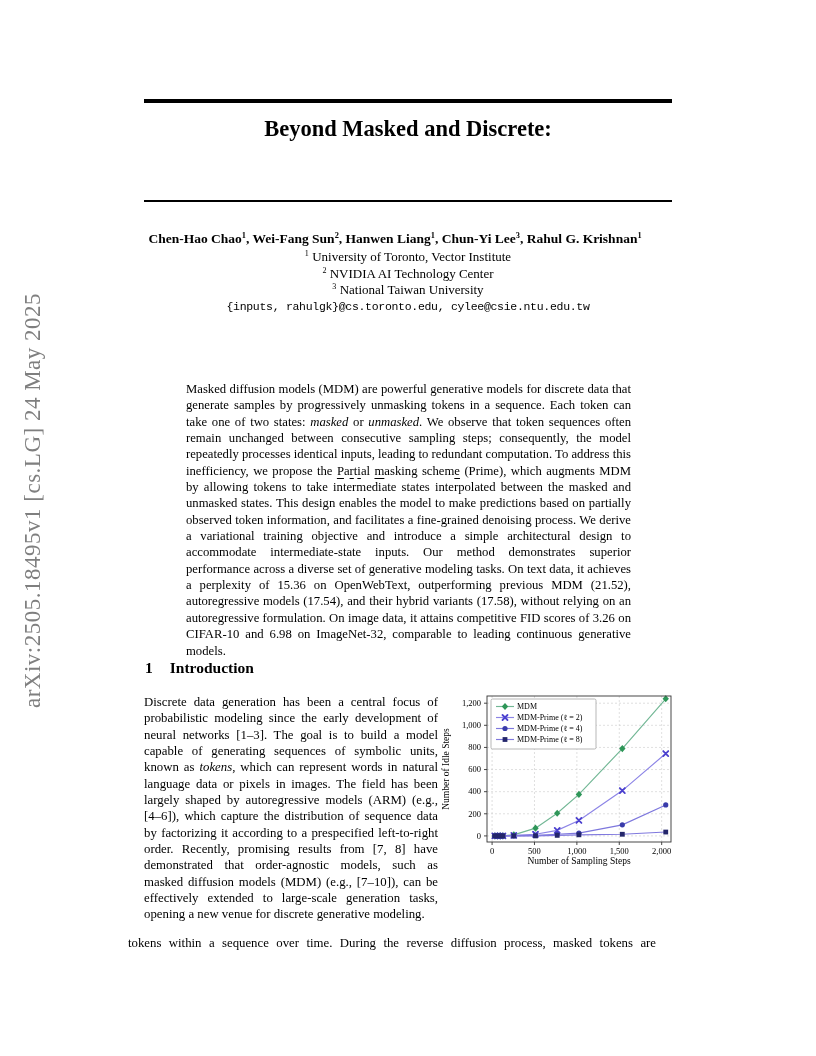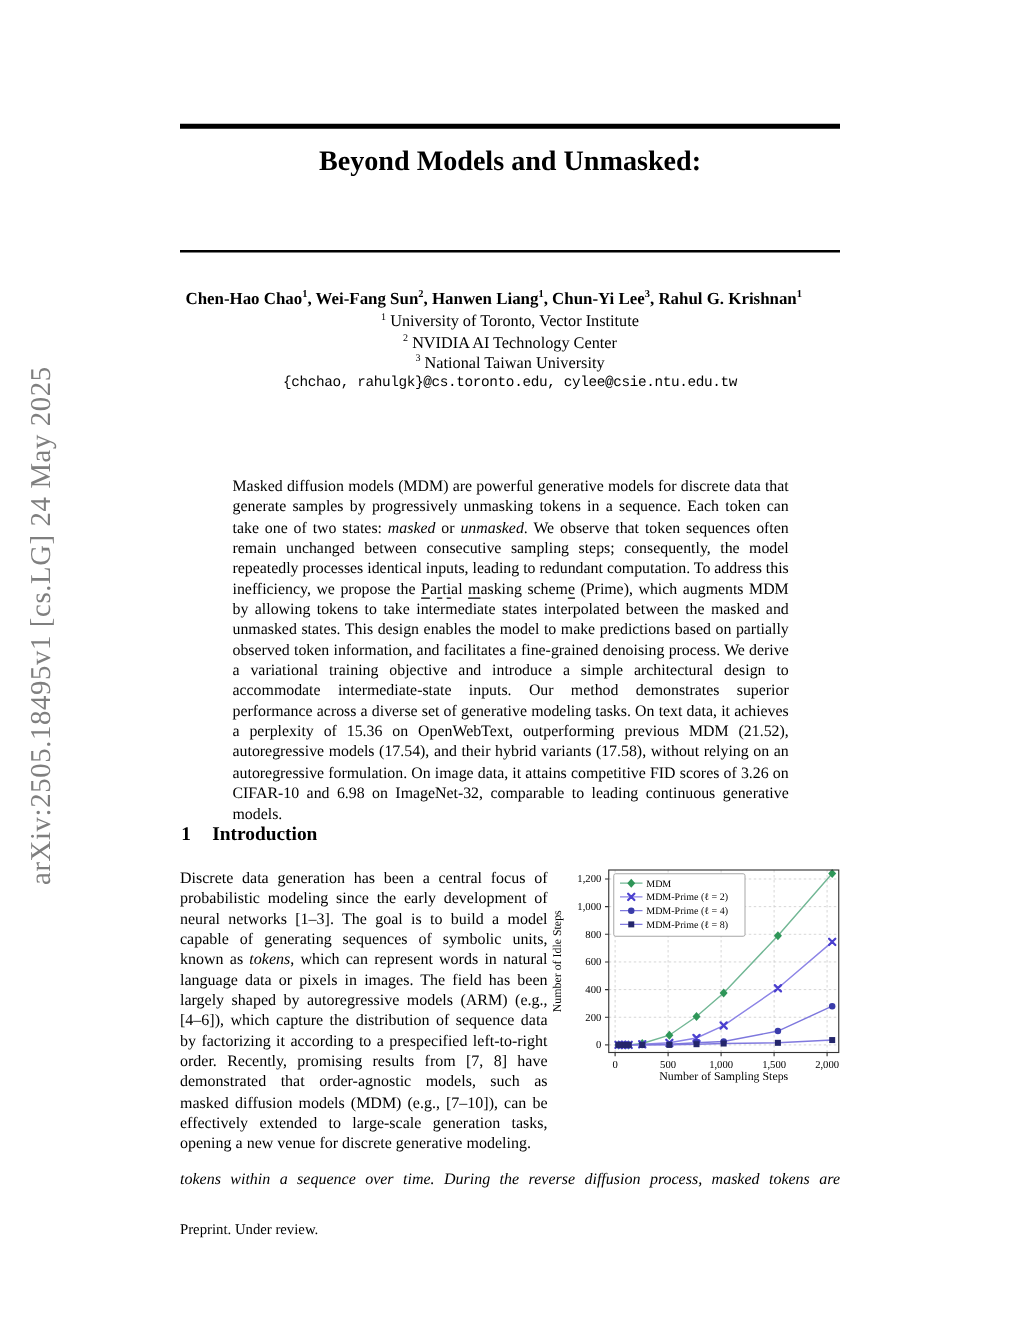--- a/index.html
+++ b/index.html
@@ -32,54 +32,54 @@
 
   .col-left{left:144px;top:694px;width:294px;font-size:12.8px;line-height:16.35px;
     text-align:justify;}
   .col-left p{margin:0;}
   .col-left p + p{margin-top:7px;}
 
   .figure-chart{left:440px;top:690px;width:236px;height:178px;}
   .figure-caption{left:443px;top:876px;width:233px;font-size:12.7px;line-height:15.6px;
     text-align:justify;}
 
-  .fullwidth-line{left:144px;top:936px;width:528px;font-size:12.8px;
-    text-align:justify;text-align-last:justify;font-style:italic;}
+  .fullwidth-line{left:128px;top:936px;width:528px;font-size:12.8px;
+    text-align:justify;text-align-last:justify;}
 
   .footer-note{left:144px;top:976px;width:300px;font-size:11.8px;}
 
   .seg-i{font-style:italic;}
   .seg-u{text-decoration:underline;text-underline-offset:2.5px;}
   .seg-sup{vertical-align:super;font-size:0.62em;line-height:0;}
   sup.aff{font-size:0.62em;vertical-align:super;line-height:0;}
 </style>
 </head>
 <body>
 
 <div class="page">
 
   <div class="abs arxiv-label">arXiv:2505.18495v1  [cs.LG]  24 May 2025</div>
 
   <div class="abs rule-thick"></div>
 
   <div class="abs title-block">
-    <div>Beyond Models and Unmasked:</div>
+    <div>Beyond Masked and Discrete:</div>
   </div>
 
   <div class="abs rule-thin"></div>
 
   <div class="abs authors"><span>Chen-Hao Chao</span><span class="seg-sup">1</span><span>, Wei-Fang Sun</span><span class="seg-sup">2</span><span>, Hanwen Liang</span><span class="seg-sup">1</span><span>, Chun-Yi Lee</span><span class="seg-sup">3</span><span>, Rahul G. Krishnan</span><span class="seg-sup">1</span></div>
 
   <div class="abs affils">
     <div><sup class="aff">1</sup><span> University of Toronto, Vector Institute</span></div>
     <div><sup class="aff">2</sup><span> NVIDIA AI Technology Center</span></div>
     <div><sup class="aff">3</sup><span> National Taiwan University</span></div>
   </div>
 
-  <div class="abs email-line">{chchao, rahulgk}@cs.toronto.edu, cylee@csie.ntu.edu.tw</div>
+  <div class="abs email-line">{inputs, rahulgk}@cs.toronto.edu, cylee@csie.ntu.edu.tw</div>
 
 
   <div class="abs abstract-body"><span>Masked diffusion models (MDM) are powerful generative models for discrete data that generate samples by progressively unmasking tokens in a sequence. Each token can take one of two states: </span><span class="seg-i">masked</span><span> or </span><span class="seg-i">unmasked</span><span>. We observe that token sequences often remain unchanged between consecutive sampling steps; consequently, the model repeatedly processes identical inputs, leading to redundant computation. To address this inefficiency, we propose the </span><span class="seg-u">P</span><span>a</span><span class="seg-u">r</span><span>t</span><span class="seg-u">i</span><span>al </span><span class="seg-u">m</span><span>asking schem</span><span class="seg-u">e</span><span> (Prime), which augments MDM by allowing tokens to take intermediate states interpolated between the masked and unmasked states. This design enables the model to make predictions based on partially observed token information, and facilitates a fine-grained denoising process. We derive a variational training objective and introduce a simple architectural design to accommodate intermediate-state inputs. Our method demonstrates superior performance across a diverse set of generative modeling tasks. On text data, it achieves a perplexity of 15.36 on OpenWebText, outperforming previous MDM (21.52), autoregressive models (17.54), and their hybrid variants (17.58), without relying on an autoregressive formulation. On image data, it attains competitive FID scores of 3.26 on CIFAR-10 and 6.98 on ImageNet-32, comparable to leading continuous generative models.</span></div>
 
   <div class="abs section-heading">
     <span class="sec-num">1</span><span>Introduction</span>
   </div>
 
   <div class="abs col-left">
     <p><span>Discrete data generation has been a central focus of probabilistic modeling since the early development of neural networks [1–3]. The goal is to build a model capable of generating sequences of symbolic units, known as </span><span class="seg-i">tokens</span><span>, which can represent words in natural language data or pixels in images. The field has been largely shaped by autoregressive models (ARM) (e.g., [4–6]), which capture the distribution of sequence data by factorizing it according to a prespecified left-to-right order. Recently, promising results from [7, 8] have demonstrated that order-agnostic models, such as masked diffusion models (MDM) (e.g., [7–10]), can be effectively extended to large-scale generation tasks, opening a new venue for discrete generative modeling.</span></p>
@@ -196,15 +196,14 @@
           <text x="77" y="41.3" font-size="8" fill="#000">MDM-Prime (ℓ = 4)</text>
           <line x1="56" y1="49.5" x2="74" y2="49.5" stroke="#8079de" stroke-width="1.15"></line>
           <rect x="62.6" y="47.1" width="4.8" height="4.8" fill="#24266b"></rect>
           <text x="77" y="52.3" font-size="8" fill="#000">MDM-Prime (ℓ = 8)</text>
         </g>
       </svg></div>
 
 
   <div class="abs fullwidth-line">tokens within a sequence over time.  During the reverse diffusion process, masked tokens are</div>
 
-  <div class="abs footer-note">Preprint. Under review.</div>
 
 </div>
 
 </body></html>

